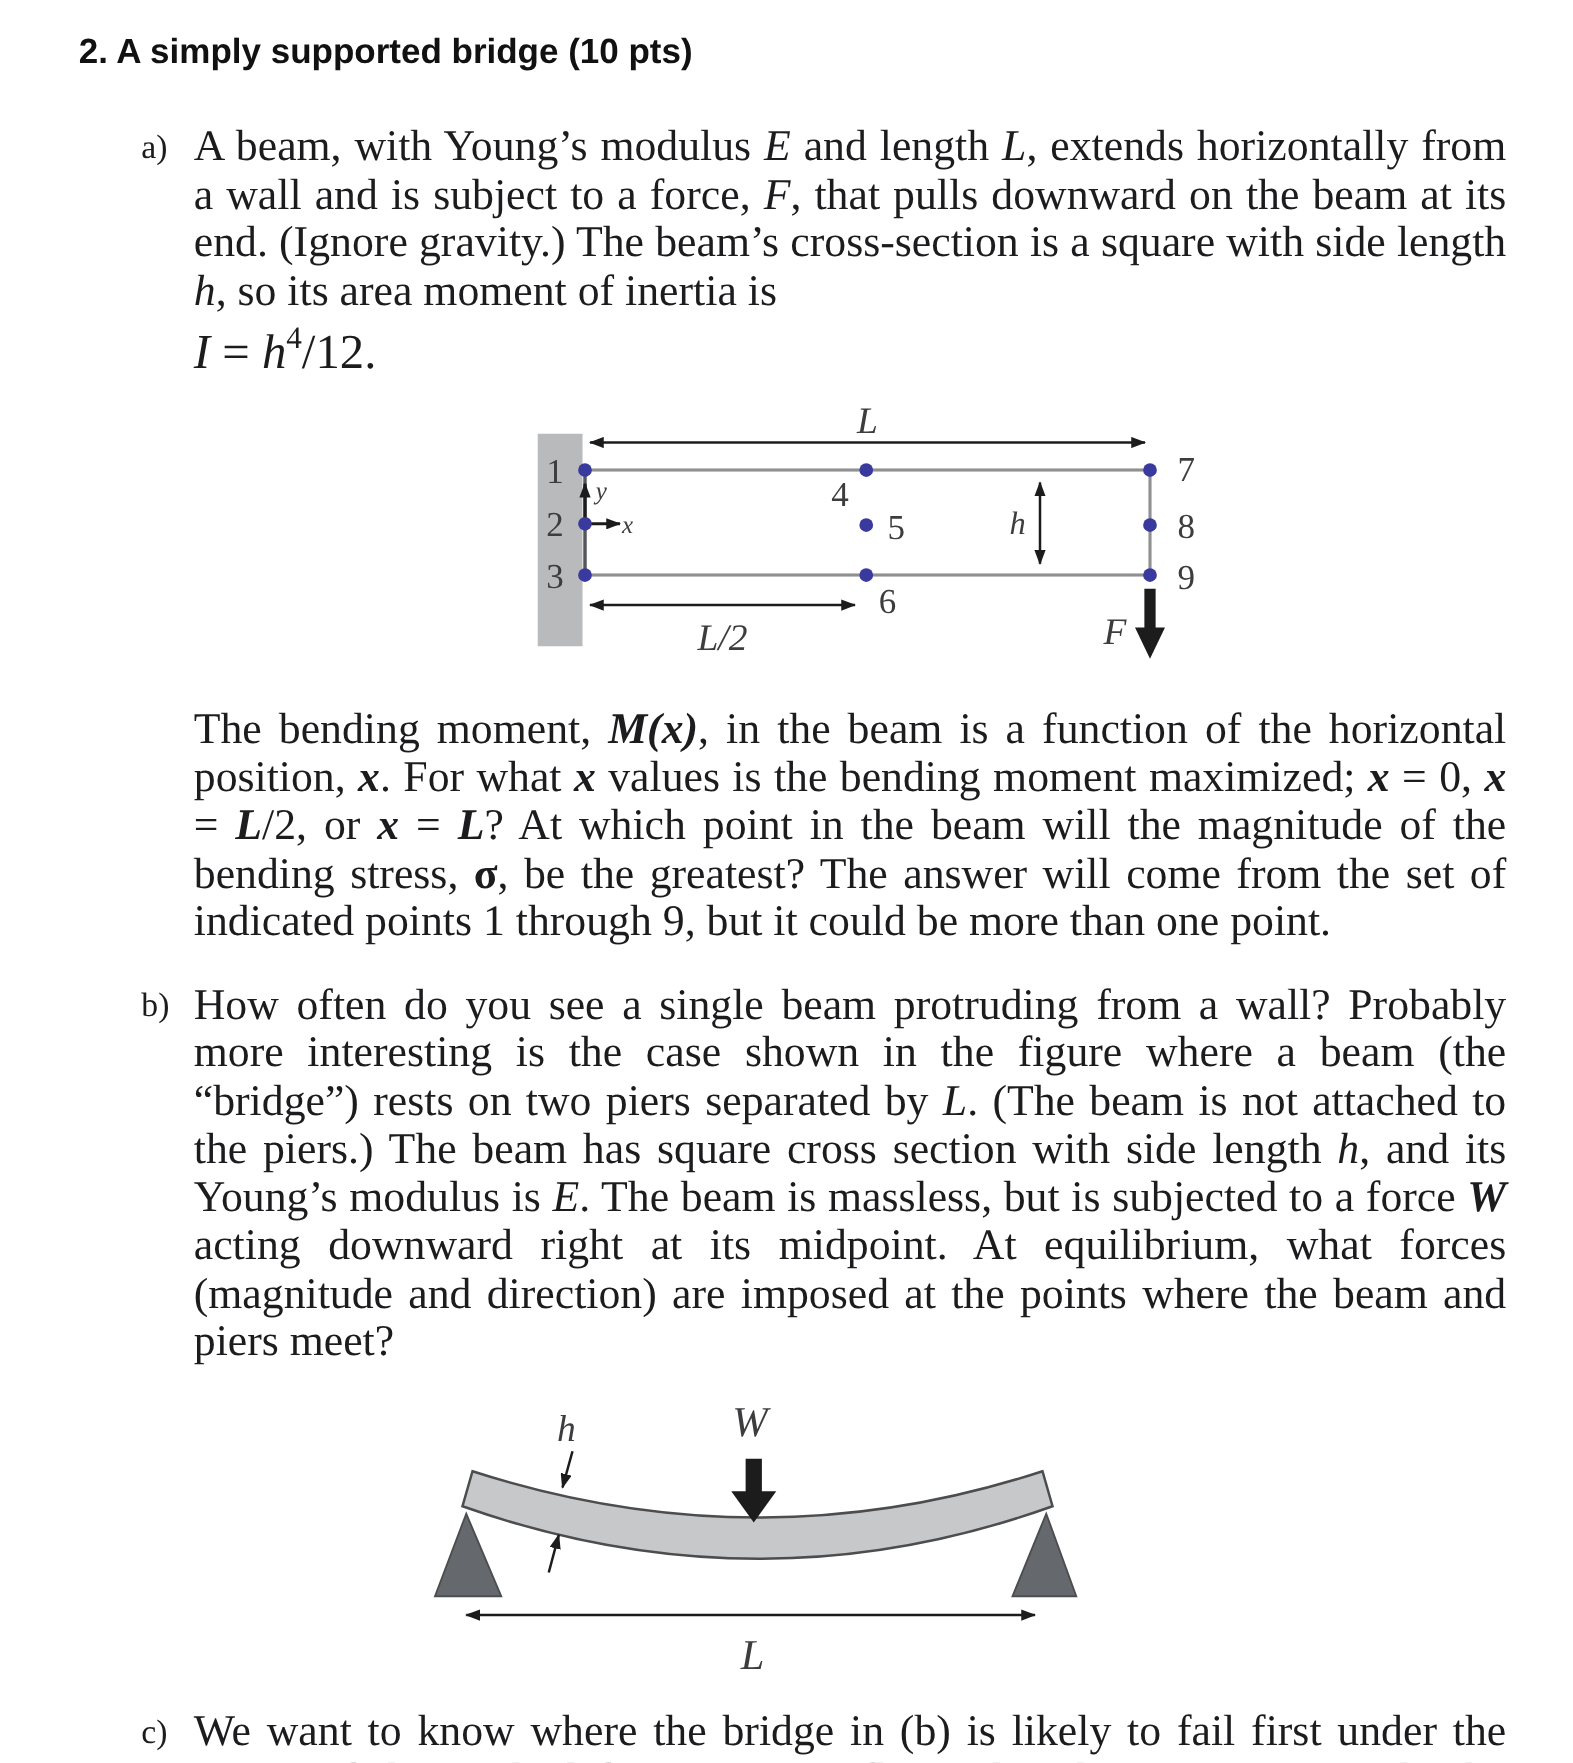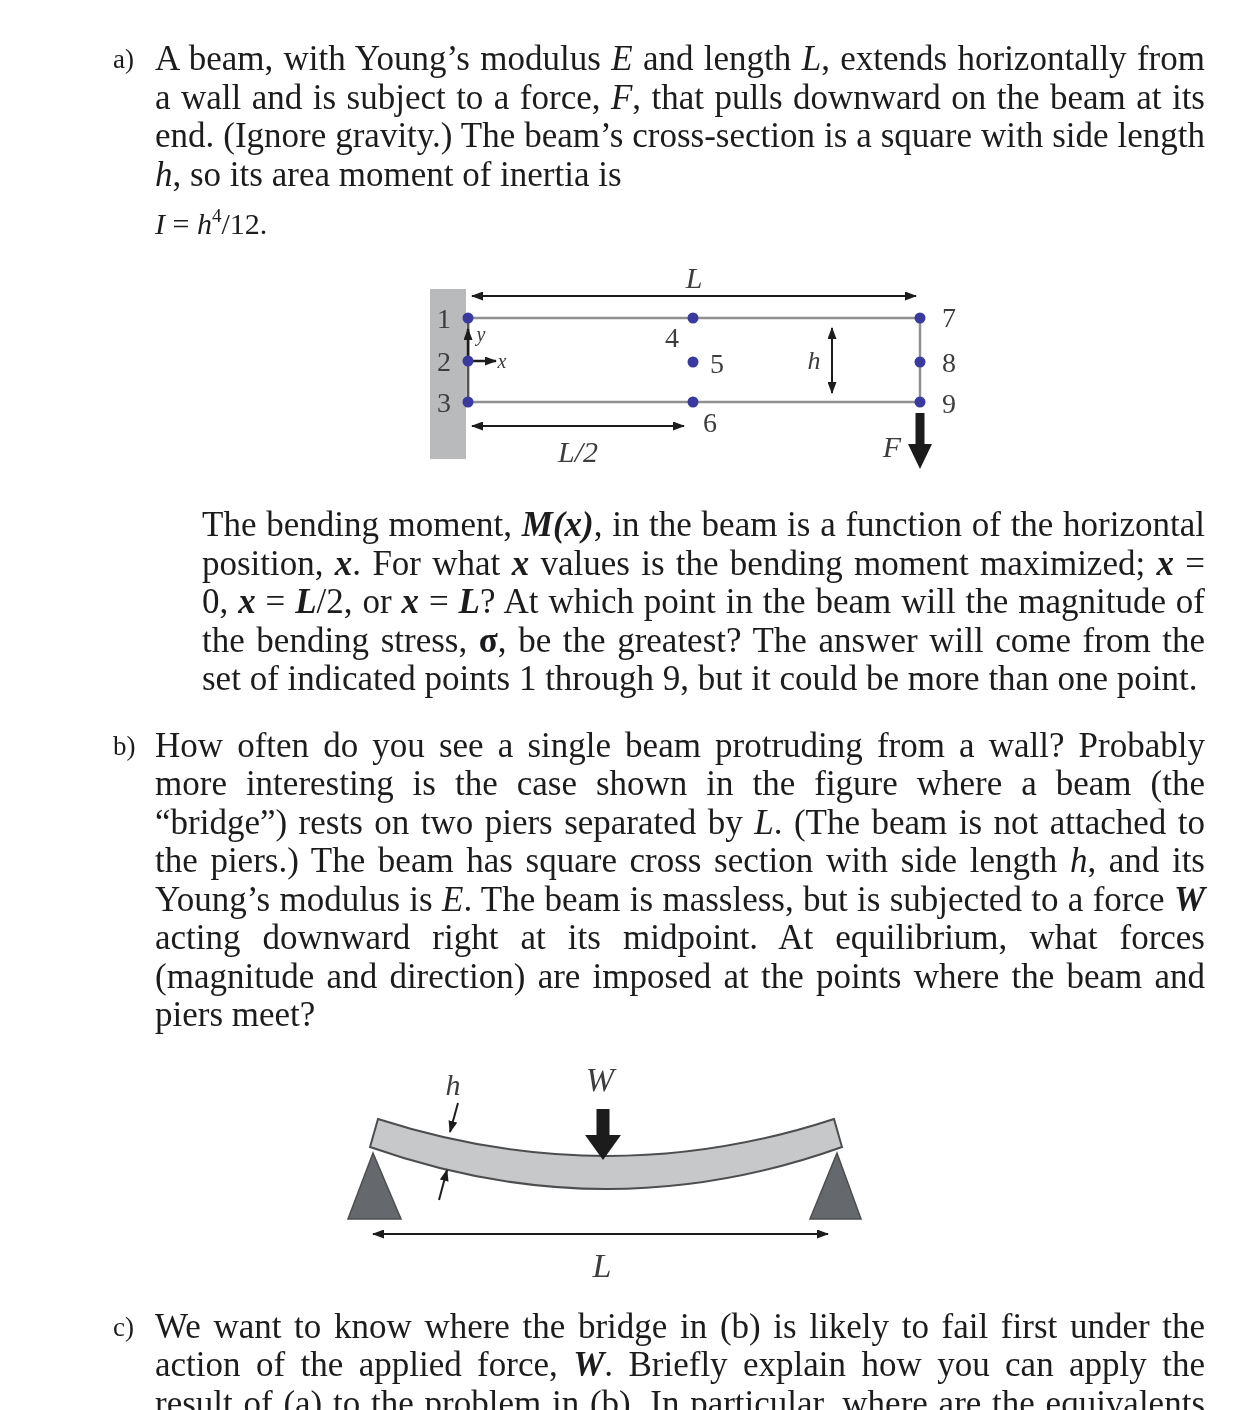--- a/index.html
+++ b/index.html
@@ -30,37 +30,38 @@
   }
   .s-body { flex:1 1 auto; min-width:0; }
   .body-text {
     margin:0;
     font-size:35px;
     line-height:38.5px;
     text-align:justify;
   }
   .equation {
     margin:8px 0 0 0;
-    font-size:30px;
+    font-size:39px;
     line-height:44px;
     height:44px;
   }
   .equation sup { font-size:64%; vertical-align:0.62em; line-height:0; }
-  .q-para { margin-top:28px;margin-left:47px; }
+  .q-para { margin-top:28px; }
   .fig1-wrap { margin:16px 0 0 275px; width:540px; height:216px; }
   .fig2-wrap { margin:18px 0 0 233px; width:537px; height:235px; }
   svg { display:block; }
   svg text { font-family:"Liberation Serif", serif; }
   .math-lbl { font-style:italic; }
 </style>
 </head>
 <body>
 
 <div class="page">
 
+  <h1 class="title">2. A simply supported bridge (10 pts)</h1>
 
   <div class="sections">
 
     <div class="section sec-a">
       <div class="s-label">a)</div>
       <div class="s-body">
         <p class="body-text">A beam, with Young’s modulus <i>E</i> and length <i>L</i>, extends horizontally from a wall and is subject to a force, <i>F</i>, that pulls downward on the beam at its end. (Ignore gravity.) The beam’s cross-section is a square with side length <i>h</i>, so its area moment of inertia is</p>
         <p class="equation"><i>I</i> = <i>h</i><sup>4</sup>/12.</p>
 
         <div class="fig1-wrap">

